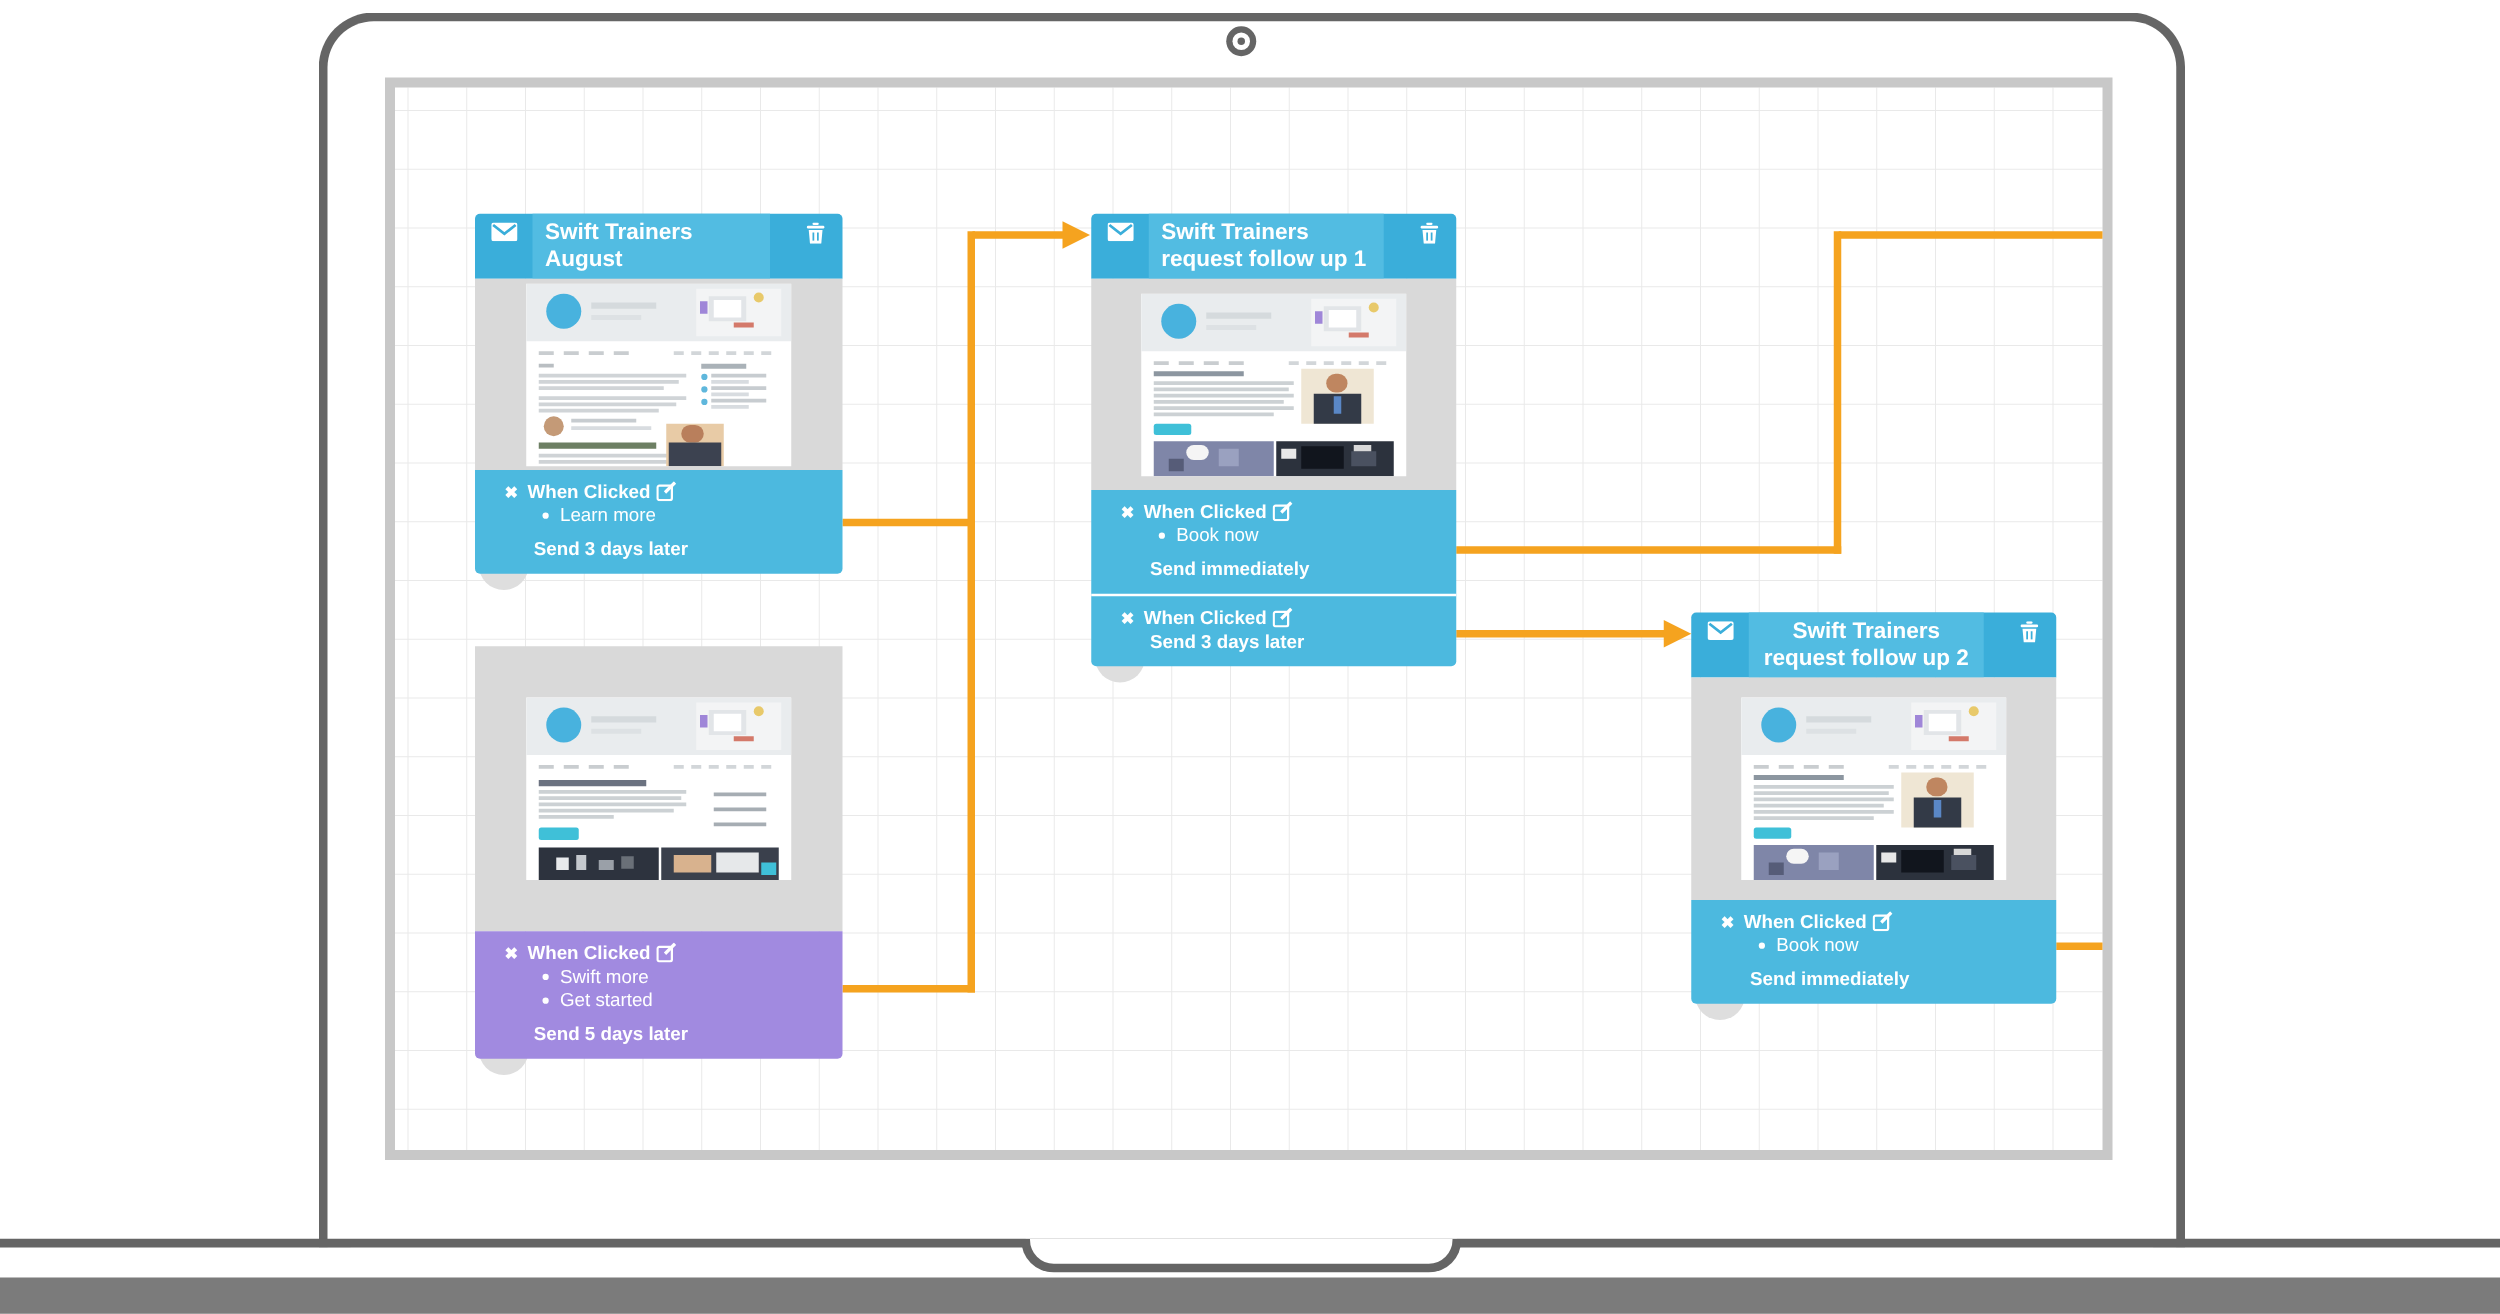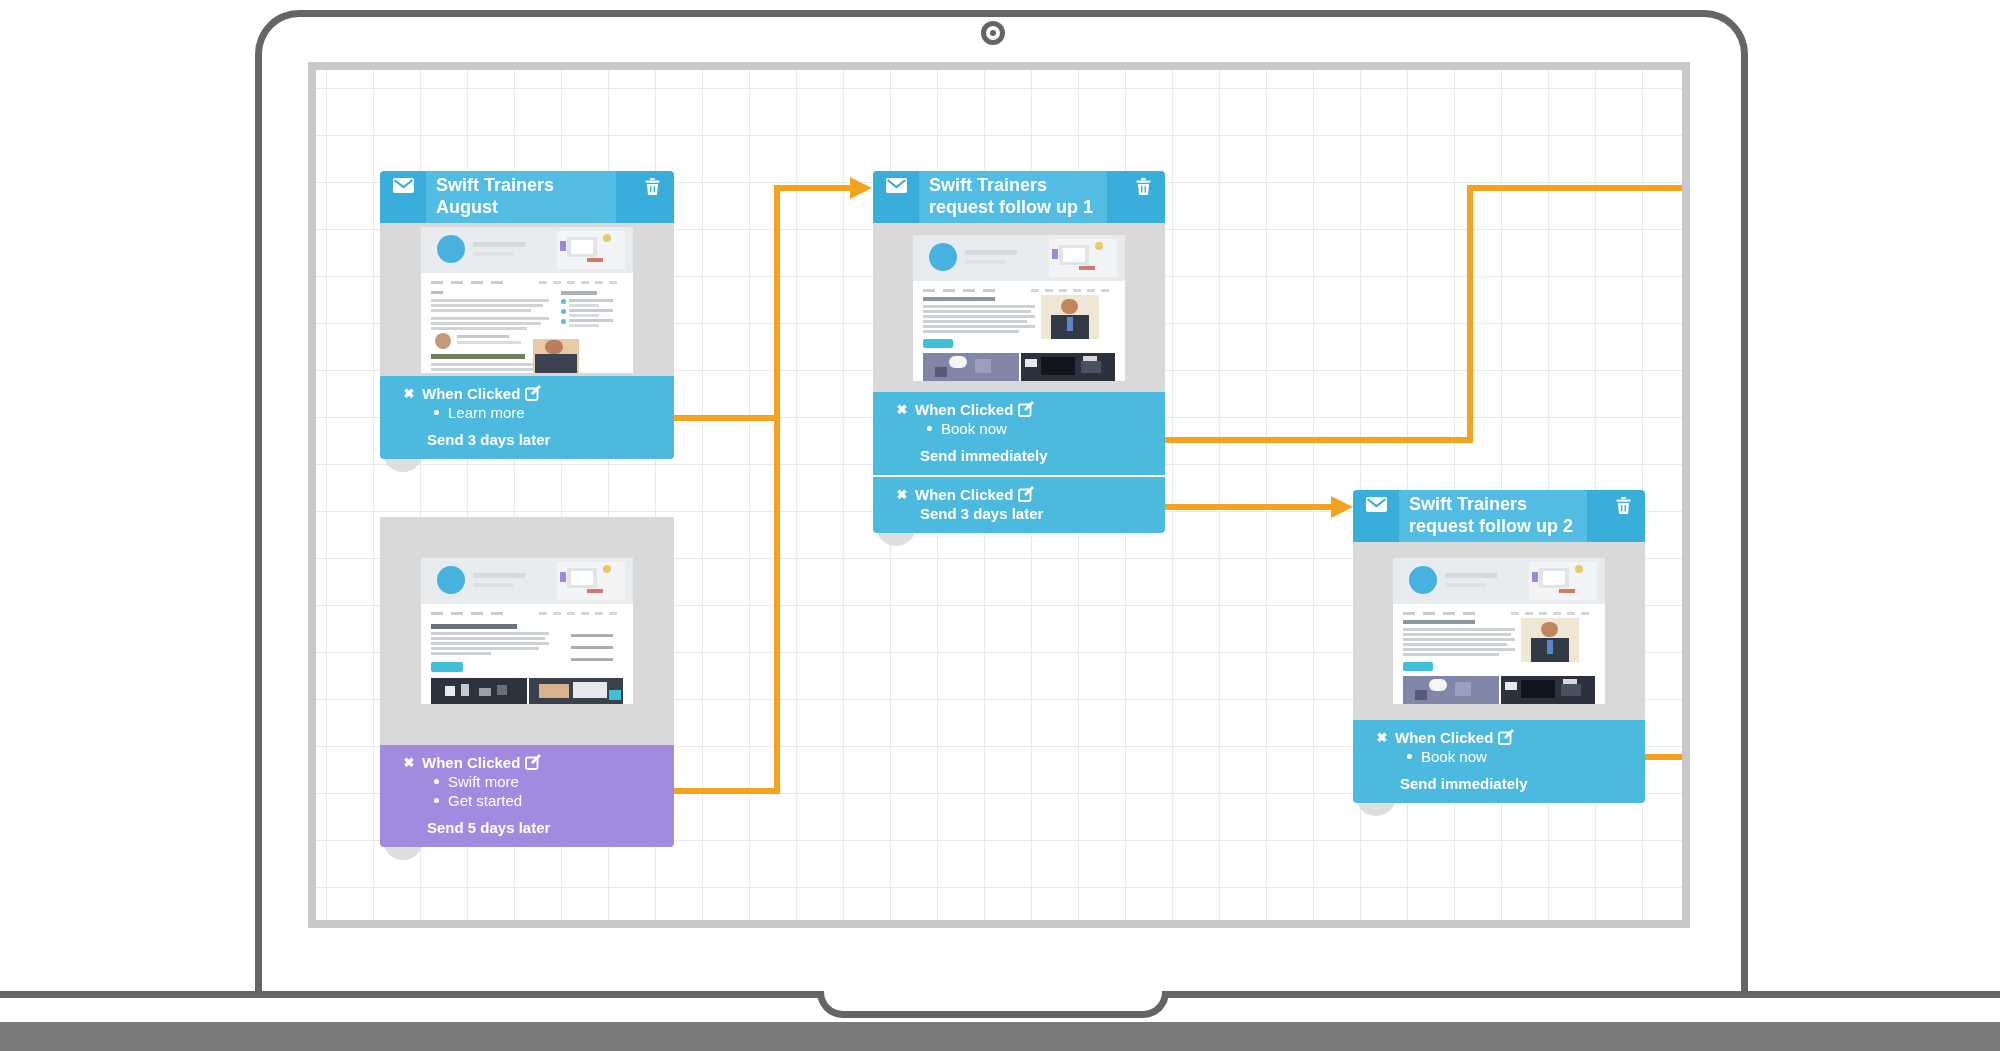--- a/index.html
+++ b/index.html
@@ -338,21 +338,21 @@
       </div>
       <div class="plus-circle" style="left: 1356px; top: 776px;"><span>+</span></div>
       <div class="node" style="left: 1353px; top: 490px; width: 292px; height: 313px;">
         <div class="node-header" style="background: rgb(58, 174, 218);">
           <div class="icon-cell">
             <svg width="21" height="15" viewBox="0 0 21 15">
               <rect width="21" height="15" rx="2" fill="#fff"></rect>
               <polyline points="1.5,2 10.5,9 19.5,2" stroke="#3aaeda" stroke-width="2.2" fill="none"></polyline>
             </svg>
           </div>
-          <div class="title-cell" style="background: rgb(82, 188, 226);">Swift Trainers request follow up 2</div>
+          <div class="title-cell" style="background: rgb(82, 188, 226); text-align: center;">Swift Trainers request follow up 2</div>
           <div class="trash-cell">
             <svg width="15" height="17" viewBox="0 0 15 17">
               <rect x="5" y="0" width="5" height="2" rx="1" fill="#fff"></rect>
               <rect x="0.5" y="2.5" width="14" height="2.2" rx="1" fill="#fff"></rect>
               <path d="M2 6 h11 l-1 11 h-9 z" fill="#fff"></path>
               <rect x="5" y="8" width="1.4" height="6.5" fill="#3aaeda"></rect>
               <rect x="8.6" y="8" width="1.4" height="6.5" fill="#3aaeda"></rect>
             </svg>
           </div>
         </div>

